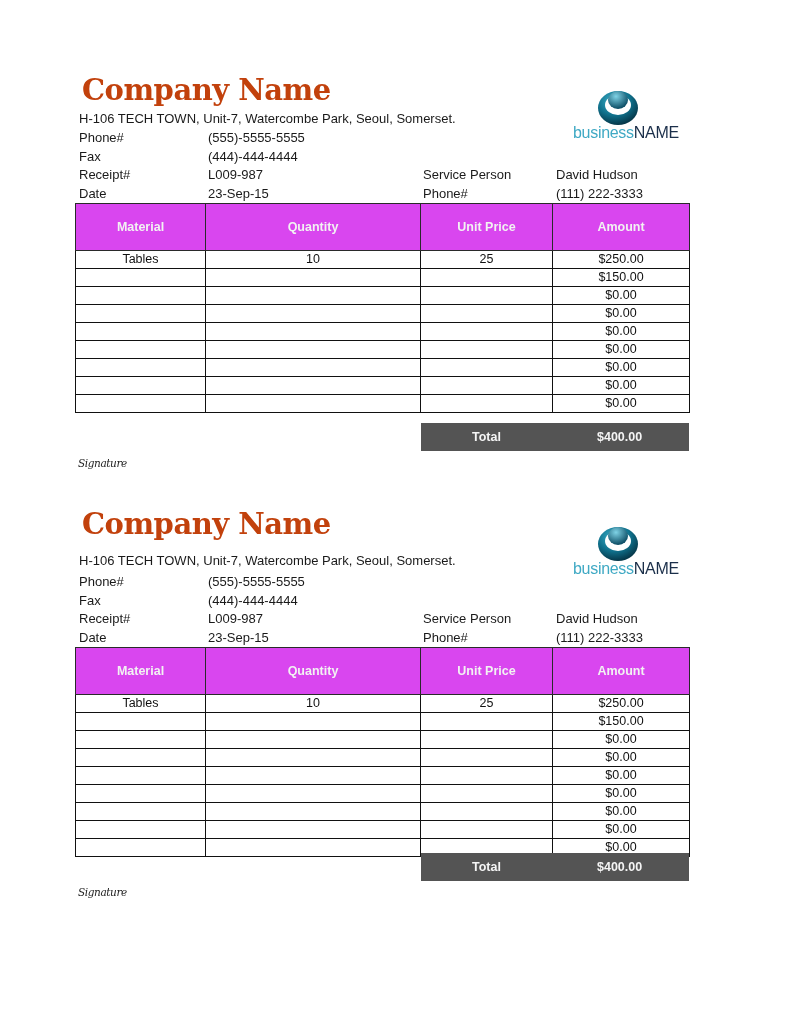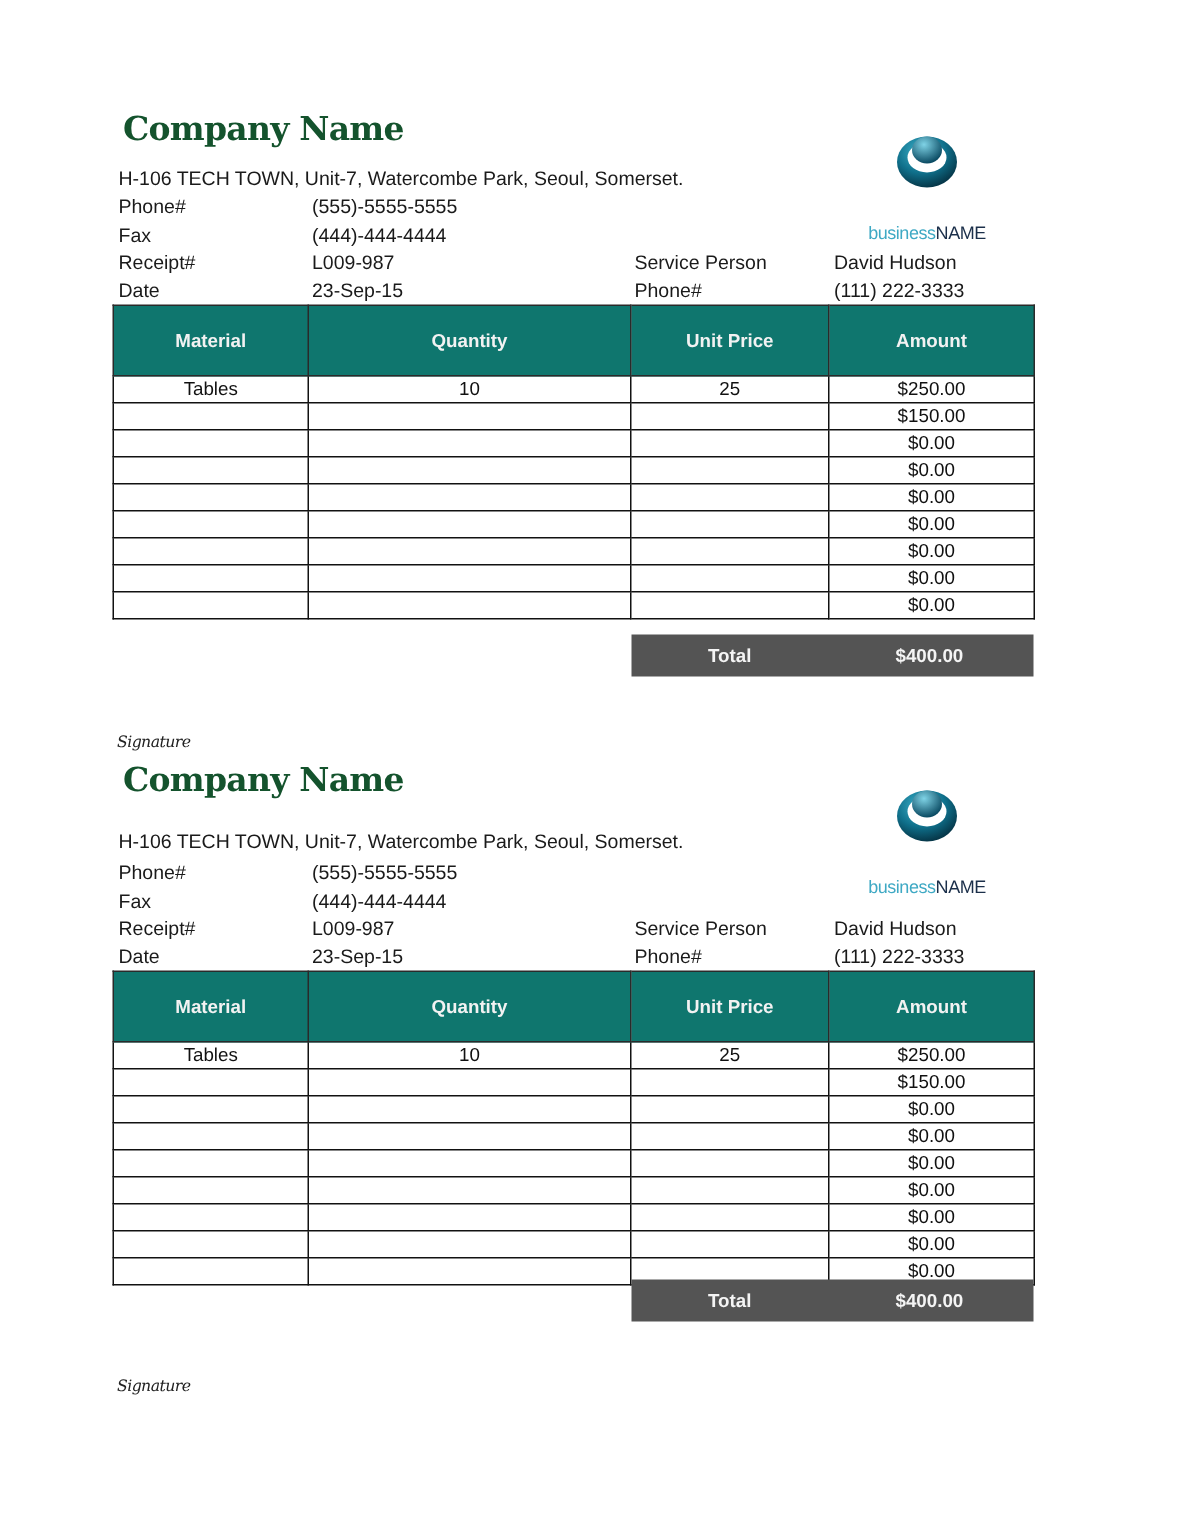--- a/index.html
+++ b/index.html
@@ -4,53 +4,53 @@
 <style>
   html, body { margin: 0; padding: 0; }
   body {
     width: 790px; height: 1022px; background: #ffffff; position: relative;
     font-family: "Liberation Sans", sans-serif; color: #111; overflow: hidden;
   }
   .receipt { position: absolute; left: 0; width: 790px; }
   .company-name {
     position: absolute; left: 82px;
     font-family: "DejaVu Serif", serif; font-weight: bold;
-    font-size: 22px; color: #14532d; letter-spacing: -0.5px; white-space: nowrap;
+    font-size: 29px; color: #c2410c; letter-spacing: -0.5px; white-space: nowrap;
   }
   .info {
     position: absolute; font-size: 13px; color: #1a1a1a; white-space: nowrap;
   }
   .logo { position: absolute; width: 90px; height: 50px; }
   .logo svg { position: absolute; left: 24px; top: 0; }
   .logo-text {
     position: absolute; top: 36px; left: 0; width: 90px; text-align: center;
-    font-size: 12px; letter-spacing: -0.3px; white-space: nowrap; margin-top: 24px;
+    font-size: 16px; letter-spacing: -0.3px; white-space: nowrap;
   }
   .logo-text .lt1 { color: #3fa9c4; }
   .logo-text .lt2 { color: #1b2f4a; }
   table.items {
     position: absolute; left: 75px; width: 614px;
     border-collapse: collapse; table-layout: fixed;
   }
   table.items th {
-    background: #0f766e; color: #f2f2f2; font-weight: bold; font-size: 12.5px;
+    background: #d946ef; color: #f2f2f2; font-weight: bold; font-size: 12.5px;
     text-align: center; border: 1.5px solid #2a2a2a; padding: 16px;
   }
   table.items td {
     border: 1.5px solid #111; font-size: 12.5px; text-align: center; padding: 0;
     height: 17px; line-height: 17px; color: #111;
   }
   .total-bar {
     position: absolute; left: 421px; width: 268px; height: 28px;
     background: #545454; color: #f4f4f4; font-weight: bold; font-size: 12.5px;
   }
   .total-bar span { position: absolute; top: 7px; }
   .signature {
     position: absolute; left: 78px; font-family: "DejaVu Serif", serif;
-    font-style: italic; font-size: 10.5px; color: #222; letter-spacing: -0.4px; margin-top: 32px;
+    font-style: italic; font-size: 10.5px; color: #222; letter-spacing: -0.4px;
   }
 </style>
 </head>
 <body>
 
 <div class="receipt" style="top:0;">
   <div class="company-name" style="top:73px;">Company Name</div>
 
   <div class="logo" style="left:573px; top:88px;">
     <svg width="42" height="38" viewBox="0 0 42 38">

